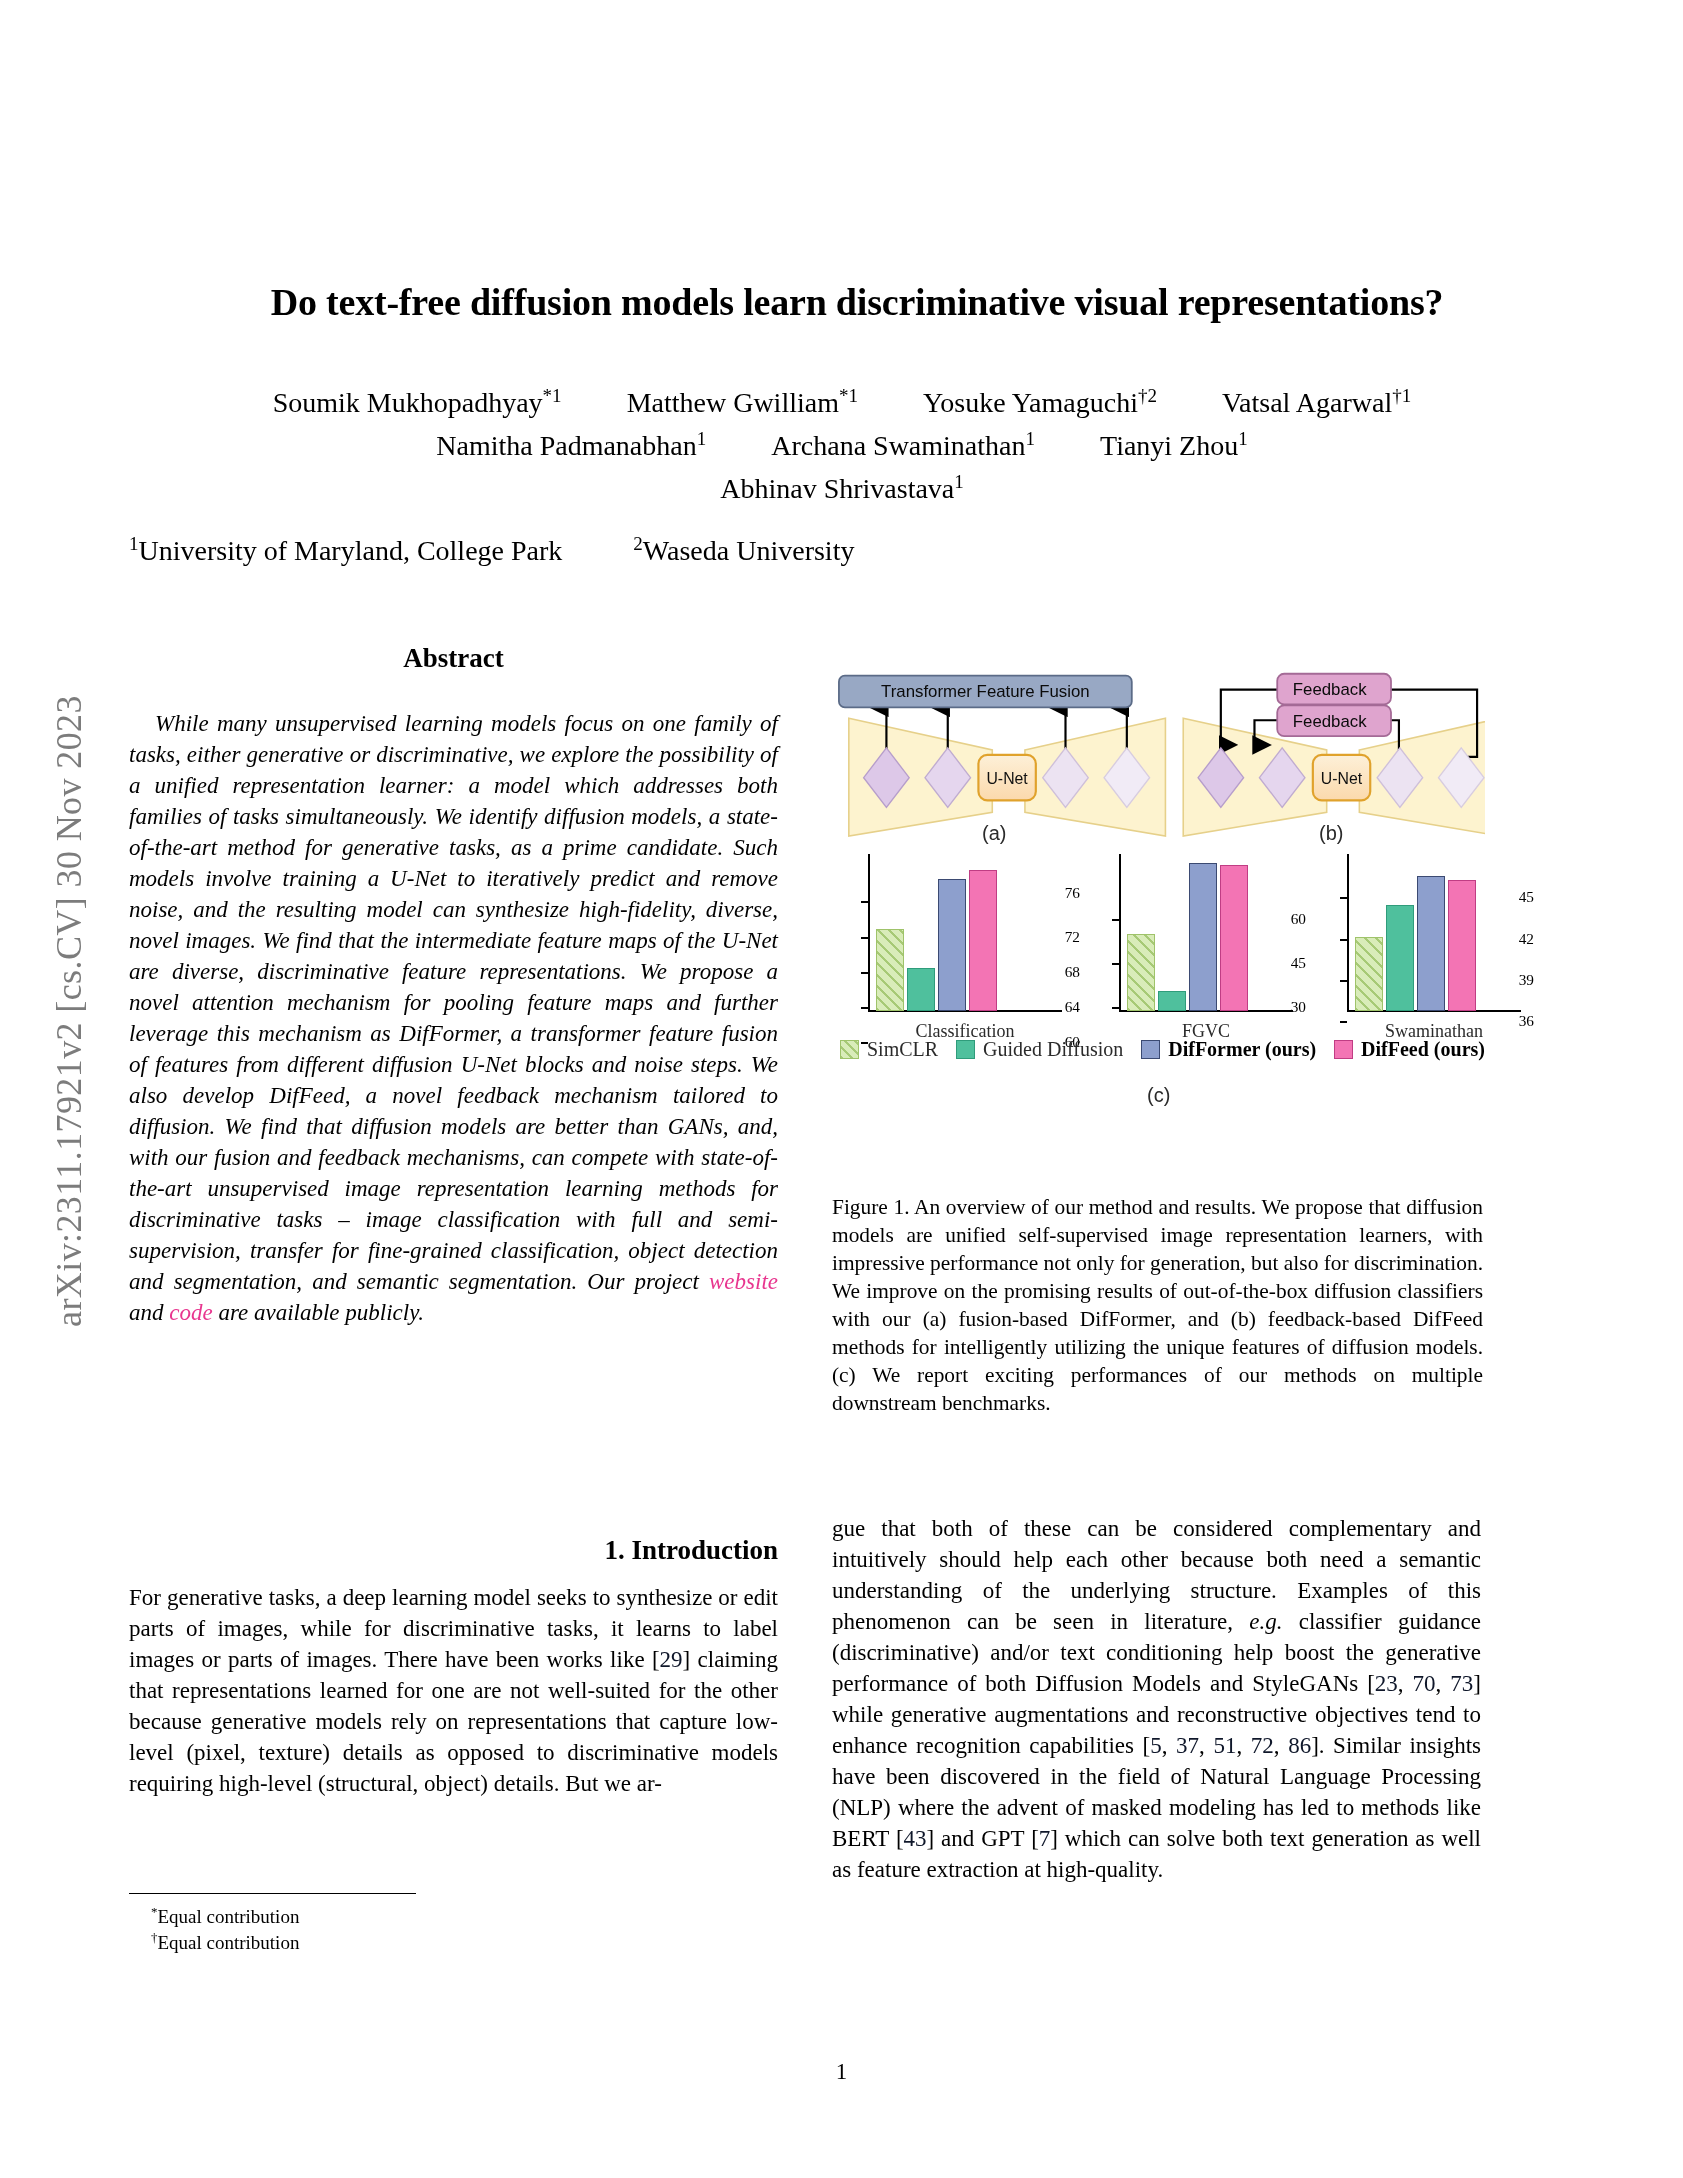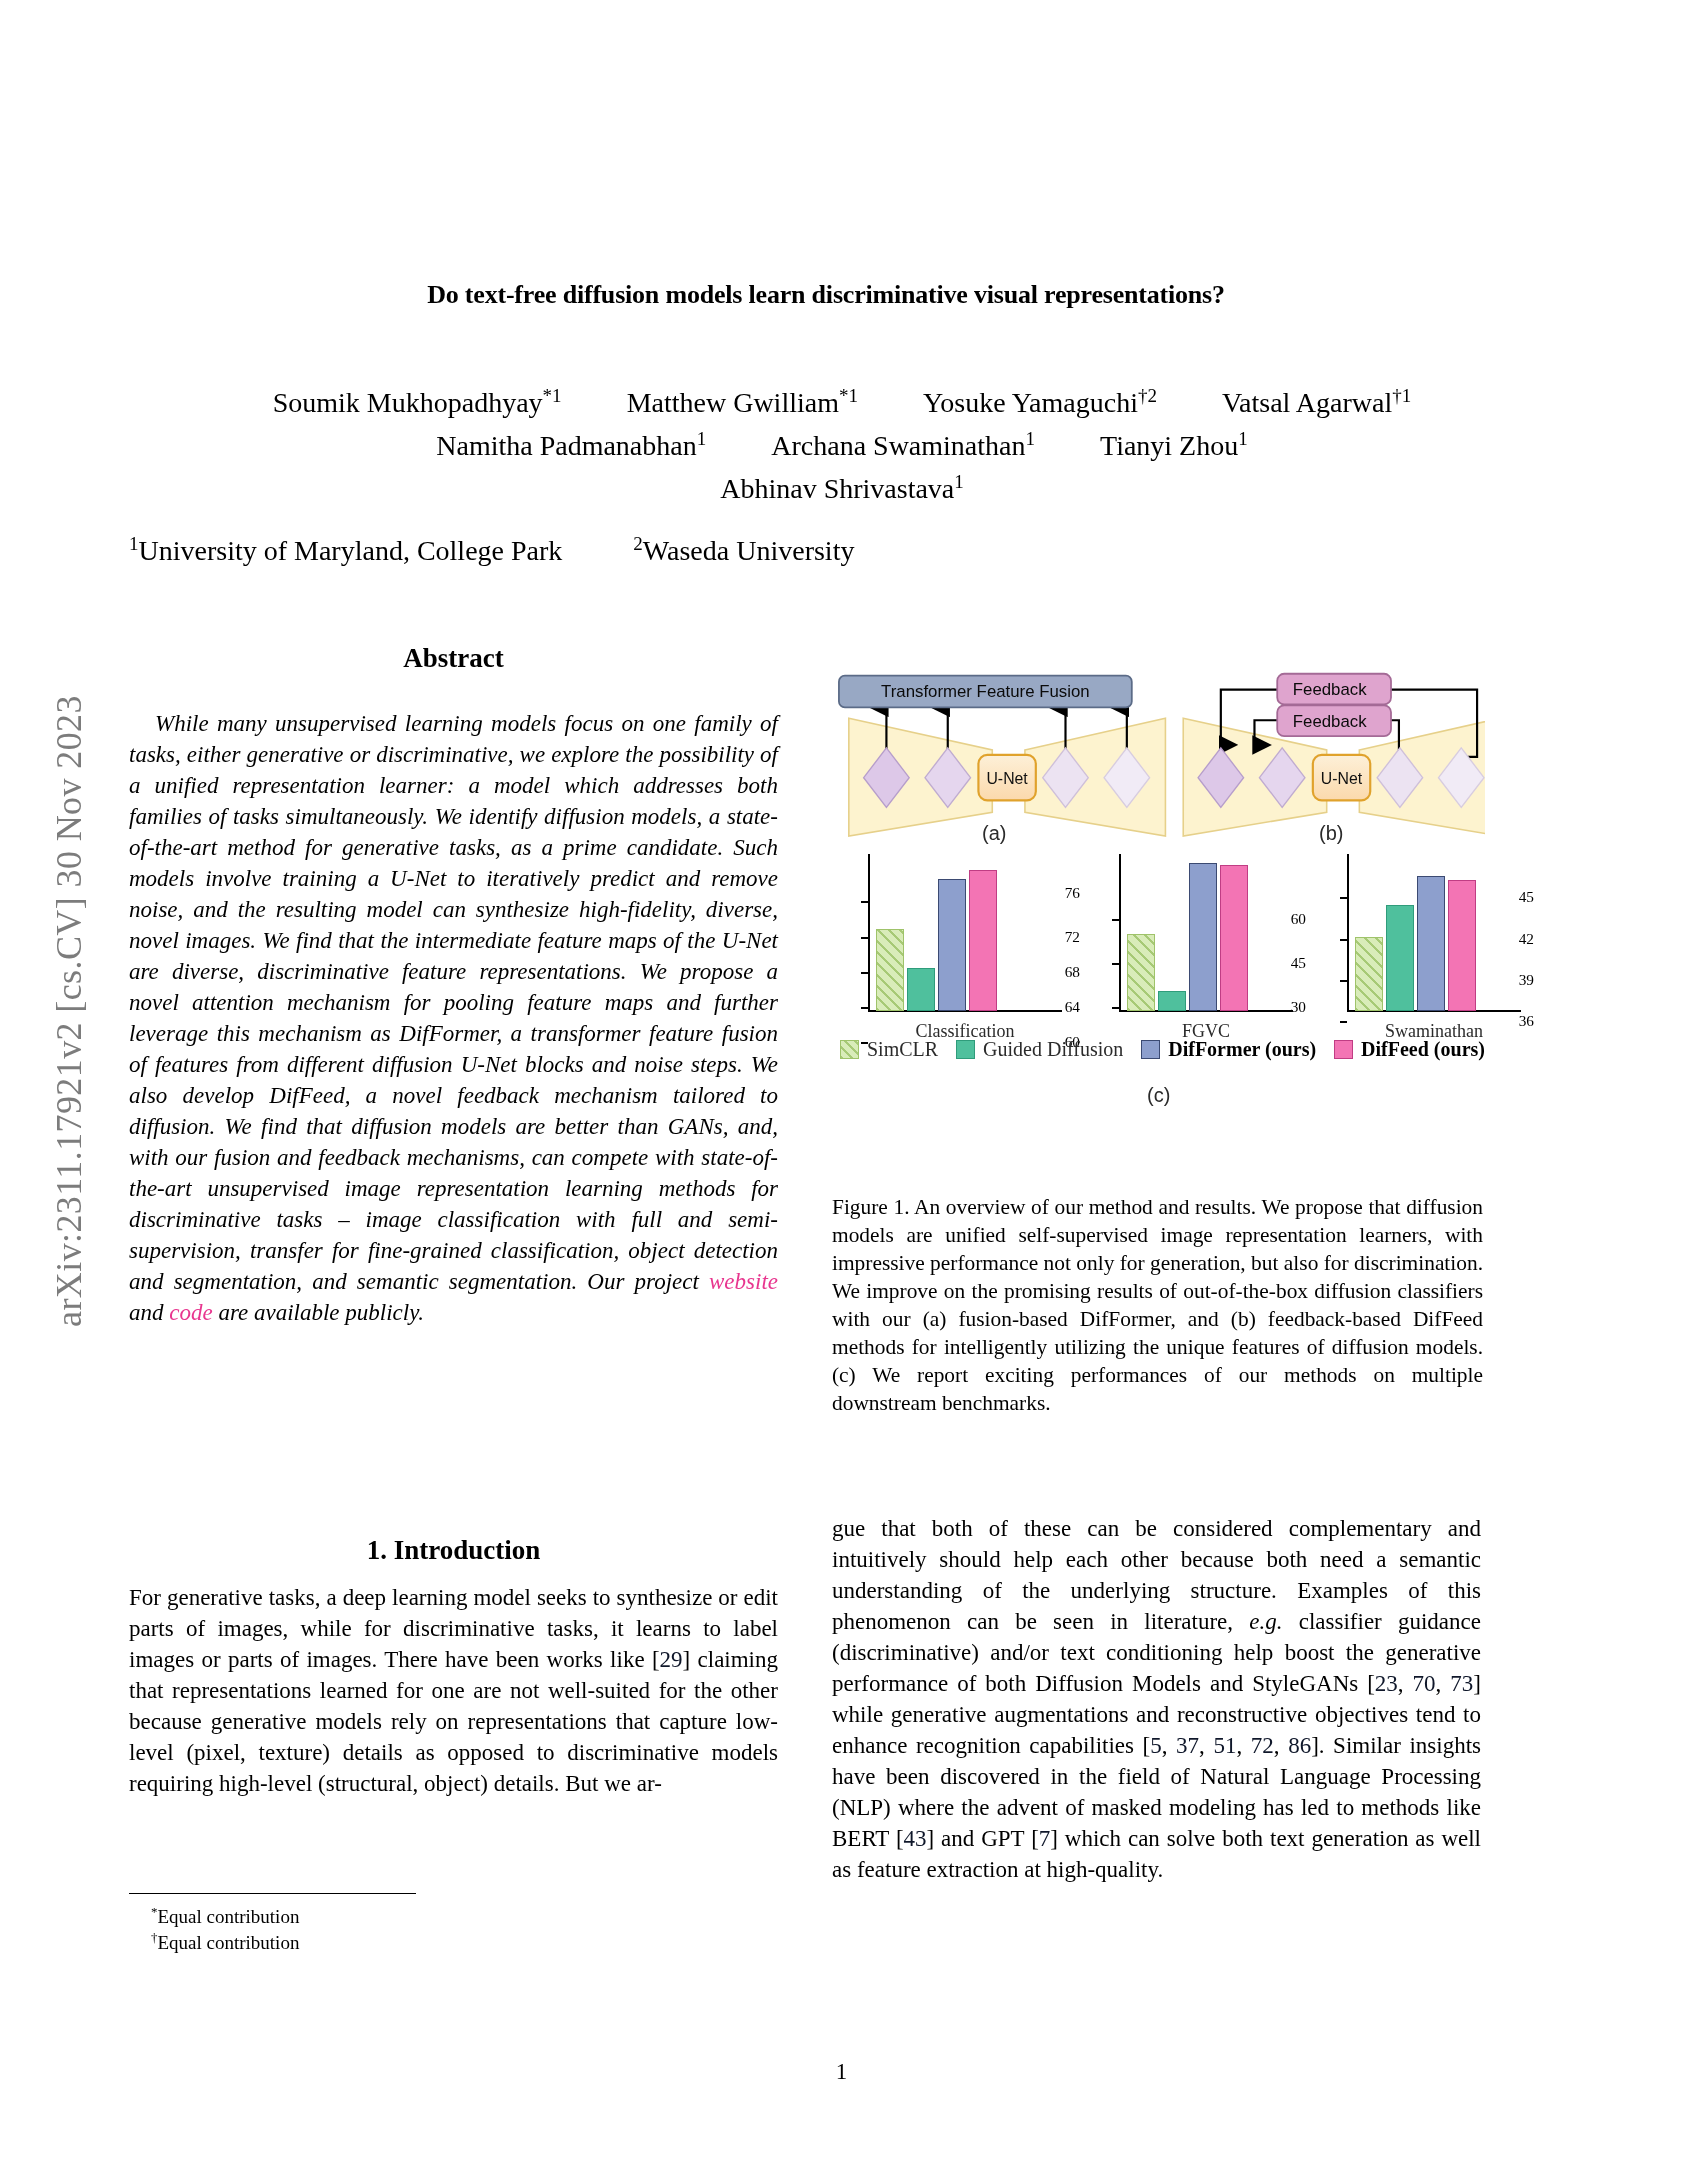--- a/index.html
+++ b/index.html
@@ -34,25 +34,25 @@
 
   
   #page {
     position: absolute;
     left: 0; top: 0;
     width: 1683px; height: 2178px;
   }
 
   #title {
     position: absolute;
-    left: 113px;
+    left: 144px;
     top: 280px;
     width: 1426px;
     text-align: center;
-    font-size: 26px;
+    font-size: 38px;
     font-weight: bold;
     letter-spacing: -0.2px;
   }
 
   #authors {
     position: absolute;
     left: 129px;
     top: 381px;
     width: 1426px;
     text-align: center;
@@ -81,21 +81,21 @@
     font-size: 23px;
     line-height: 28px;
     text-align: justify;
   }
   #col-left  { left: 129px; top: 644px; }
 
   h2.section-head {
     font-size: 27px;
     font-weight: bold;
     margin: 0 0 16px 0;
-    text-align: center;
+    text-align: right;
   }
 
   #abstract-head {
     text-align: center;
     font-size: 27px;
     font-weight: bold;
     margin: 0 0 36px 0;
   }
   #abstract-body {
     font-style: italic;

